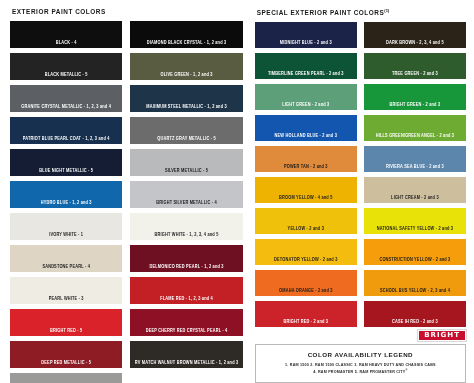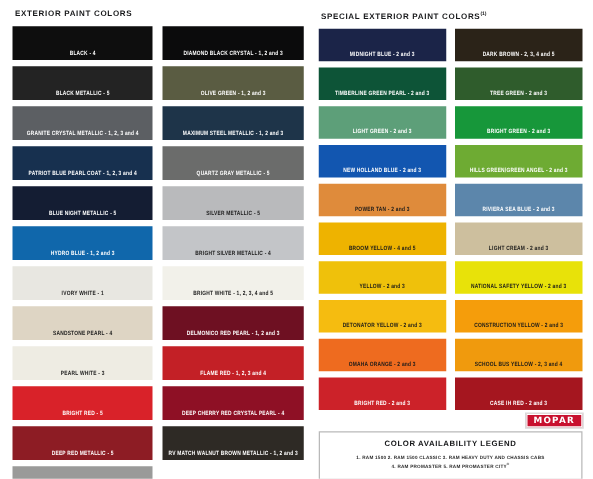--- a/index.html
+++ b/index.html
@@ -268,21 +268,21 @@
         <div class="swatch swatch-right" style="background: rgb(204, 34, 41);">
           <div class="swatch-label lbl-light">BRIGHT RED - 2 and 3</div>
         </div>
         <div class="swatch swatch-right" style="background: rgb(165, 22, 31);">
           <div class="swatch-label lbl-light">CASE IH RED - 2 and 3</div>
         </div>
       </div>
 
     <div class="legend-wrap">
       <div class="logo-row">
-        <div class="logo">MOPAR</div>
+        <div class="logo">BRIGHT</div>
       </div>
       <div class="legend-box">
         <div class="legend-title">COLOR AVAILABILITY LEGEND</div>
         <div class="legend-line">1. RAM 1500   2. RAM 1500 CLASSIC   3. RAM HEAVY DUTY AND CHASSIS CABS</div>
         <div class="legend-line"><span>4. RAM PROMASTER   5. RAM PROMASTER CITY</span><span class="sup">®</span></div>
       </div>
     </div>
   </div>
 
 </div>

